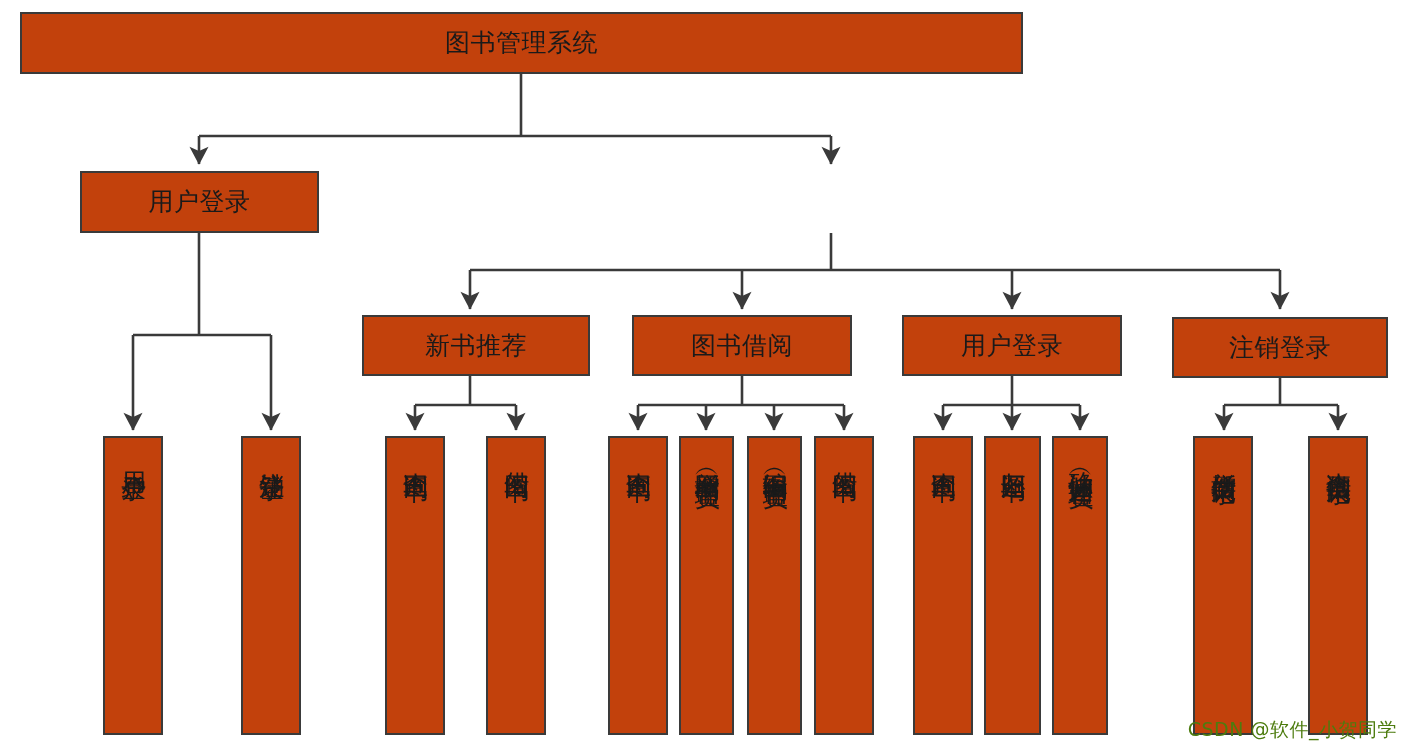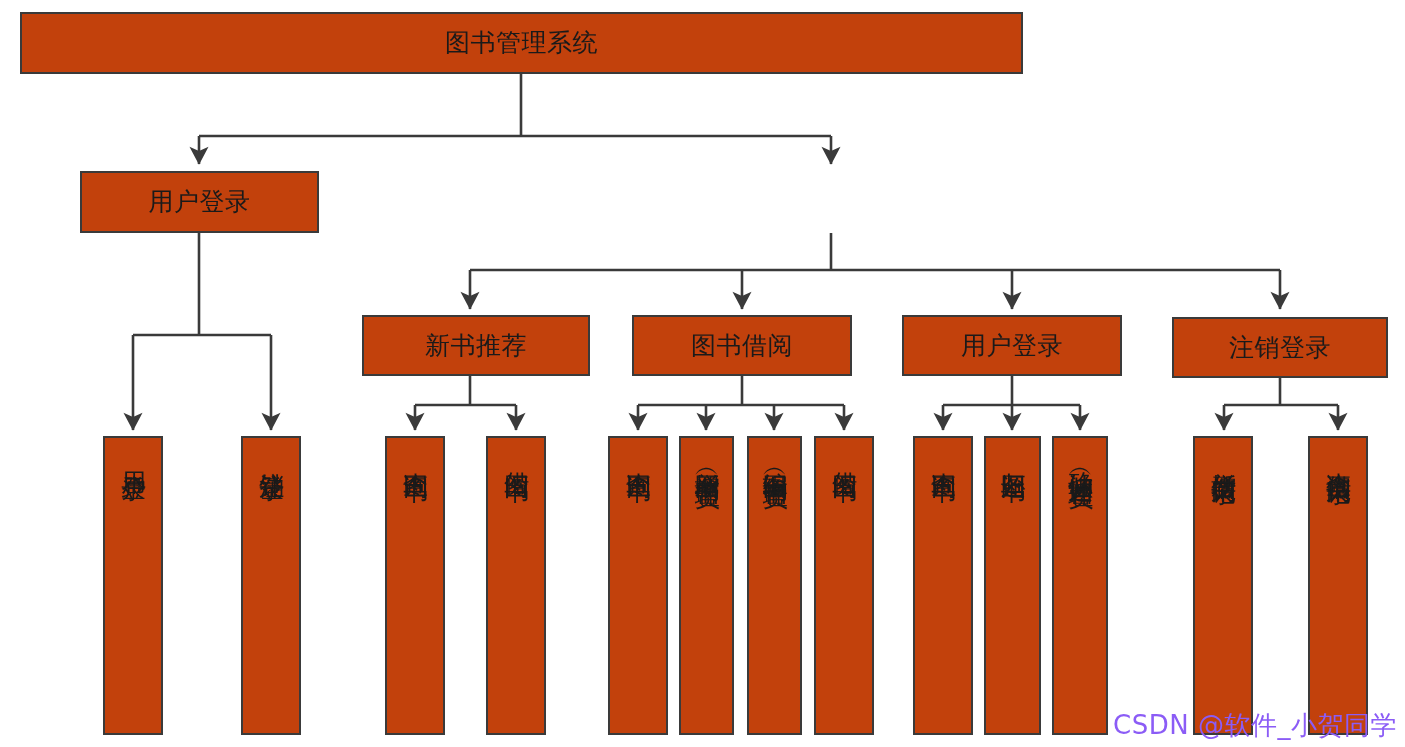--- a/index.html
+++ b/index.html
@@ -58,22 +58,22 @@
     writing-mode: vertical-rl;
     text-orientation: upright;
     font-size: 25px;
     letter-spacing: 2px;
     line-height: 1.05;
   }
   #watermark {
     position: absolute;
     right: 8px;
     bottom: 4px;
-    font-size: 26px;
-    color: #8b5cf6;
+    font-size: 19px;
+    color: #4d7c0f;
     letter-spacing: 0.5px;
     z-index: 5;
     white-space: nowrap;
   }
 </style>
 </head>
 <body>
 
 <div id="diagram-root">
 

